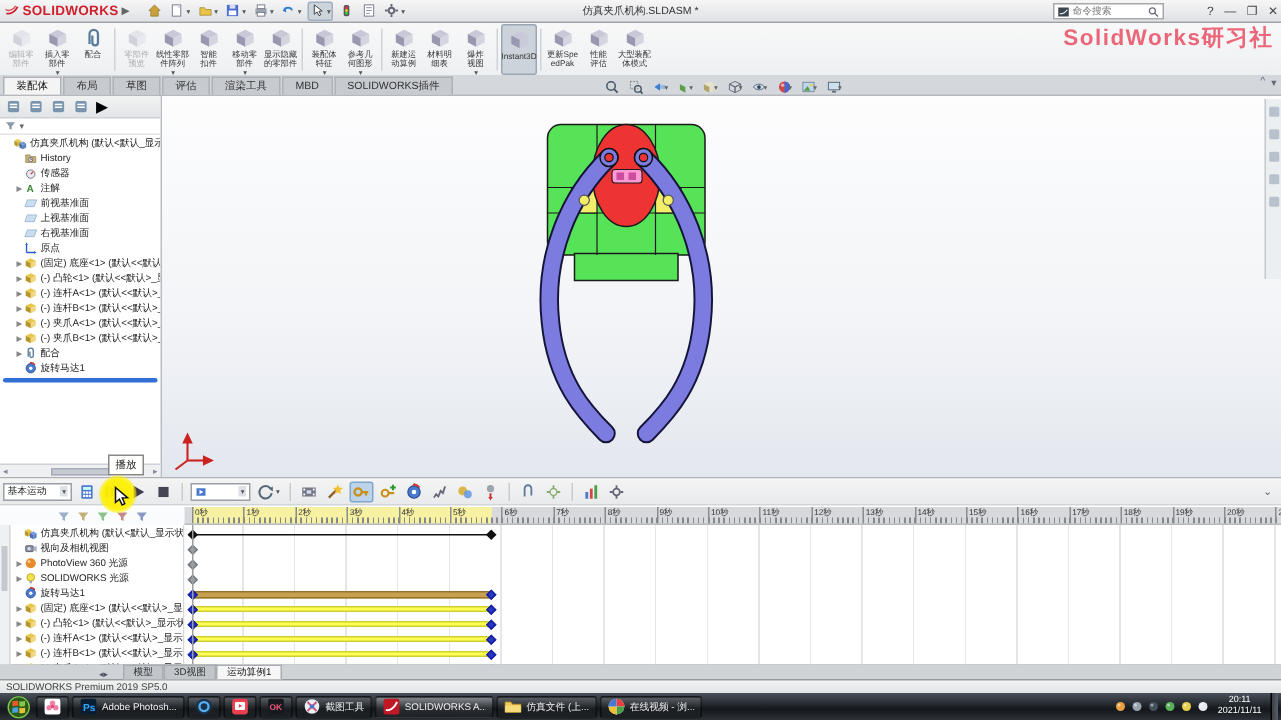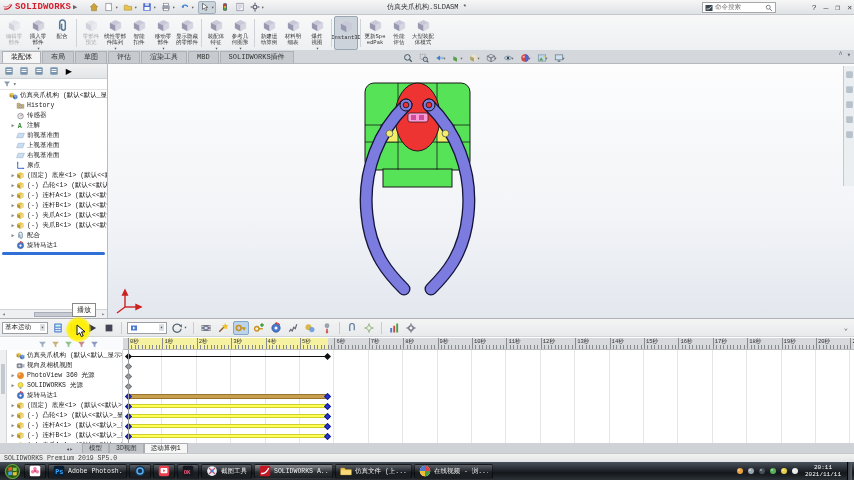--- a/index.html
+++ b/index.html
@@ -1,18 +1,18 @@
 <!DOCTYPE html>
 <html><head>
 <meta charset="utf-8">
 <style>
   html,body{margin:0;padding:0;background:#222;}
   *{box-sizing:border-box;}
   #app{position:relative;width:854px;height:480px;overflow:hidden;background:#000000;
-       font-family:Liberation Mono, monospace;cursor:default;}
+       font-family:Liberation Sans, sans-serif;cursor:default;}
   
   .titlebar{position:absolute;top:0;left:0;right:0;height:15px;
     background:linear-gradient(#f6f6f6,#dfe2e6);border-bottom:1px solid #c3c6ca;
     display:flex;align-items:center;z-index:30;}
   .logo{display:flex;align-items:center;gap:2px;padding:0 3px;height:100%;}
   .logo-text{color:#d0202e;font-weight:bold;font-size:9px;letter-spacing:.2px;}
   .logo-arrow{font-size:7px;color:#666;}
   .qat{display:flex;align-items:center;gap:3px;margin-left:8px;}
   .qbtn{display:flex;align-items:center;height:13px;padding:0 1px;border-radius:2px;}
   .qbtn.pressed{background:#ccd4dc;border:1px solid #9fb0c0;}
@@ -603,20 +603,21 @@
           </svg>
         </span>
         <span class="hudd">▾</span>
       </span>
     </div>
   <div class="strip-right" id="stripright">
       <span>^</span>
       <span>▾</span>
     </div>
 
+  <div class="watermark">SolidWorks研习社</div>
 
   <div class="main">
     <div class="viewport">
       <svg width="746" height="254" viewBox="0 0 746 254" style="position:absolute;left:0;top:0;">
 
         <g>
           <rect x="257" y="19" width="105" height="87" rx="9" fill="#57e357" stroke="#1a1a1a" stroke-width="1"></rect>
           <rect x="275" y="105" width="69" height="18" fill="#57e357" stroke="#1a1a1a" stroke-width="1"></rect>
           <line x1="257" y1="61" x2="362" y2="61" stroke="#1a1a1a" stroke-width="0.8"></line>
           <line x1="257" y1="78" x2="362" y2="78" stroke="#1a1a1a" stroke-width="0.8"></line>

